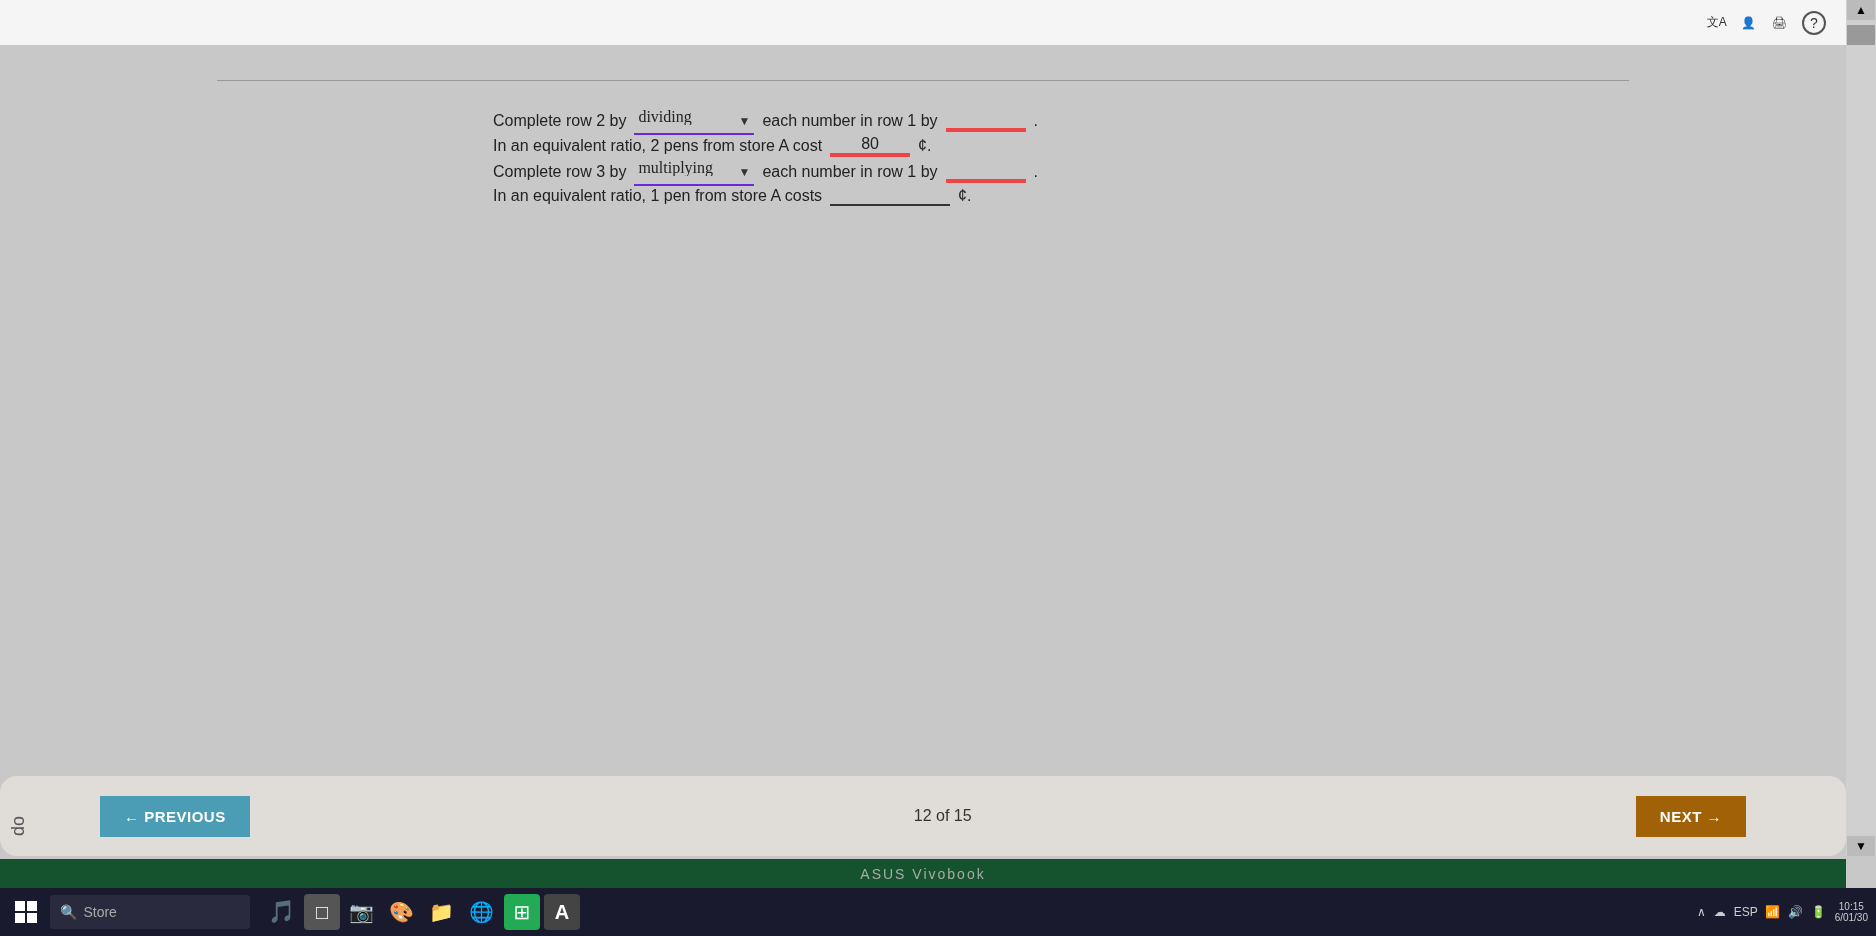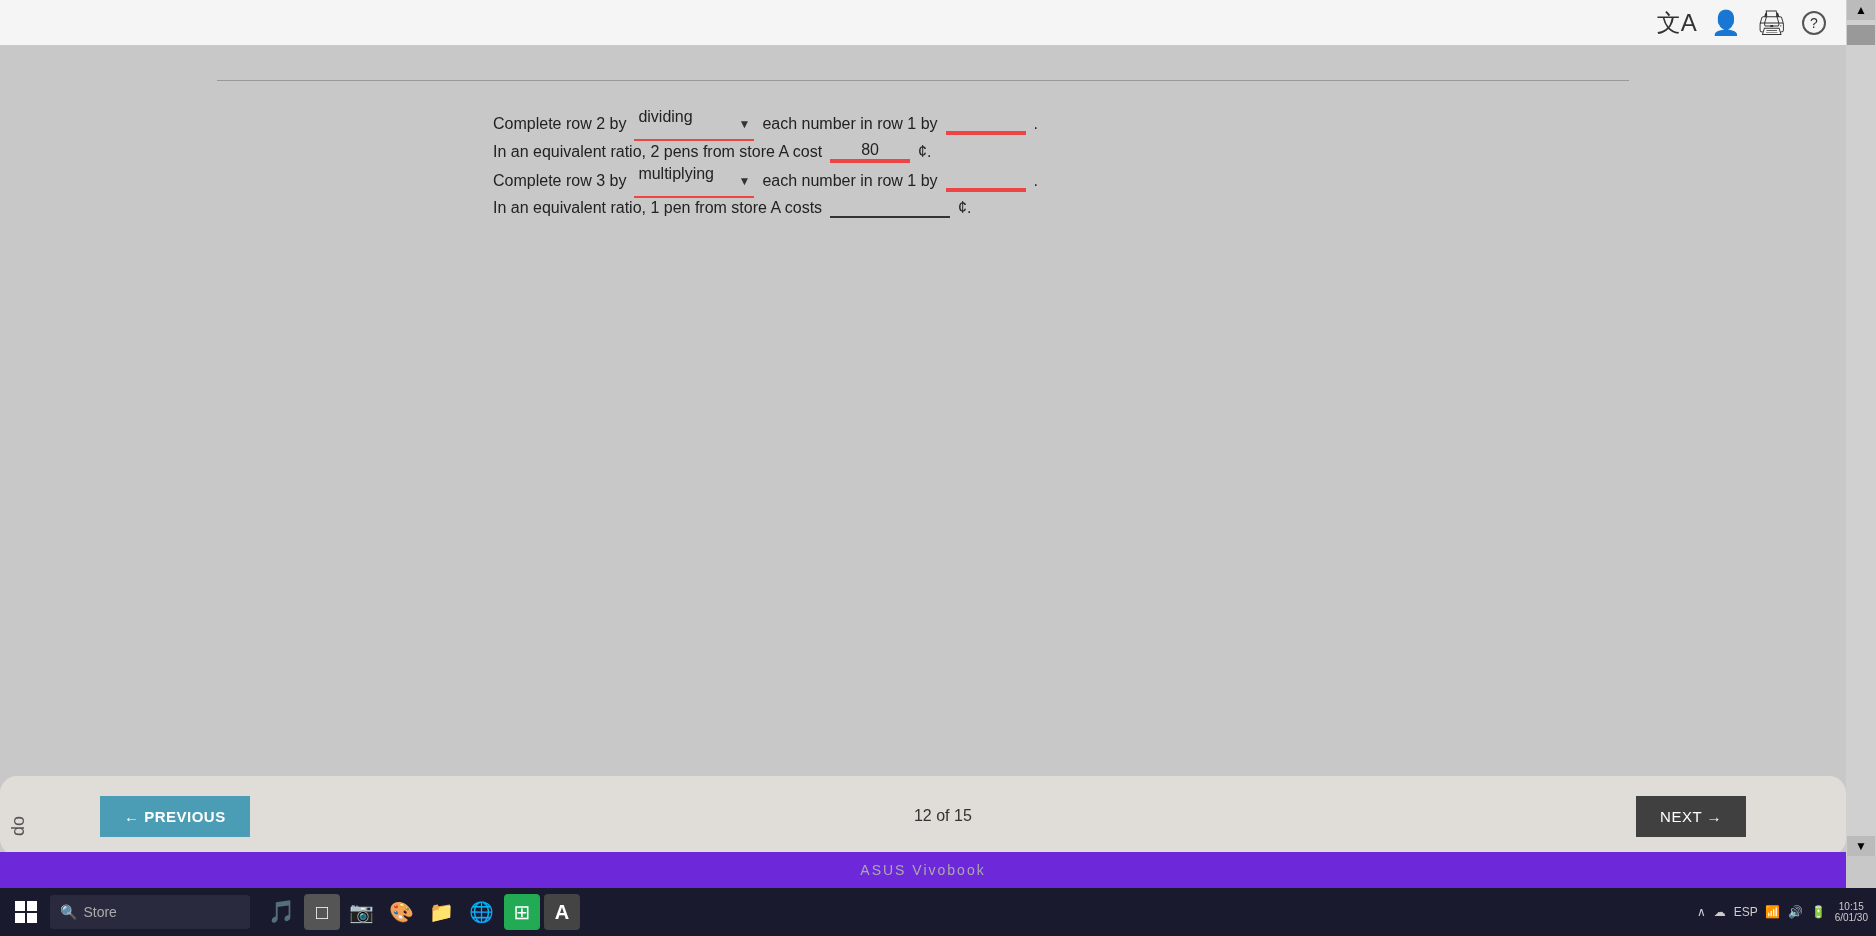--- a/index.html
+++ b/index.html
@@ -22,21 +22,21 @@
       background: #f5f5f5;
       display: flex;
       align-items: center;
       justify-content: flex-end;
       padding-right: 20px;
       gap: 15px;
       width: 100%;
     }
 
     .toolbar-icon {
-      font-size: 24px;
+      font-size: 12px;
       color: #333;
       cursor: pointer;
     }
 
     
     .scrollbar {
       position: absolute;
       top: 0;
       right: 0;
       width: 30px;
@@ -167,27 +167,28 @@
 
     .dropdown-container {
       display: flex;
       align-items: center;
       position: relative;
     }
 
     .dropdown-select {
       appearance: none;
       border: none;
-      border-bottom: 2px solid #ef4444;
+      border-bottom: 2px solid #6d28d9;
       background: transparent;
       font-size: 16px;
-      padding: 2px 24px 14px 4px;
+      padding: 2px 24px 8px 4px;
       color: #222;
       cursor: pointer;
       min-width: 120px;
+      font-family: Liberation Serif, serif;
     }
 
     .dropdown-arrow {
       position: absolute;
       right: 4px;
       top: 50%;
       transform: translateY(-50%);
       font-size: 12px;
       color: #333;
       pointer-events: none;
@@ -238,26 +239,26 @@
       font-size: 15px;
       font-weight: bold;
       cursor: pointer;
       display: flex;
       align-items: center;
       gap: 8px;
       letter-spacing: 0.5px;
     }
 
     .next-button {
-      background: #404040;
+      background: #a16207;
       color: white;
       border: none;
       padding: 12px 24px;
       font-size: 15px;
-      font-weight: normal;
+      font-weight: bold;
       cursor: pointer;
       display: flex;
       align-items: center;
       gap: 8px;
       letter-spacing: 0.5px;
     }
 
     .page-counter {
       font-size: 16px;
       color: #333;
@@ -345,22 +346,22 @@
       font-size: 10px;
       color: #ccc;
     }
 
     
     .asus-brand {
       position: absolute;
       bottom: 48px;
       left: 0;
       right: 30px;
-      height: 36px;
-      background: #6d28d9;
+      height: 29px;
+      background: #14532d;
       display: flex;
       align-items: center;
       justify-content: center;
     }
 
     .asus-text {
       color: #aaa;
       font-size: 14px;
       letter-spacing: 2px;
     }

